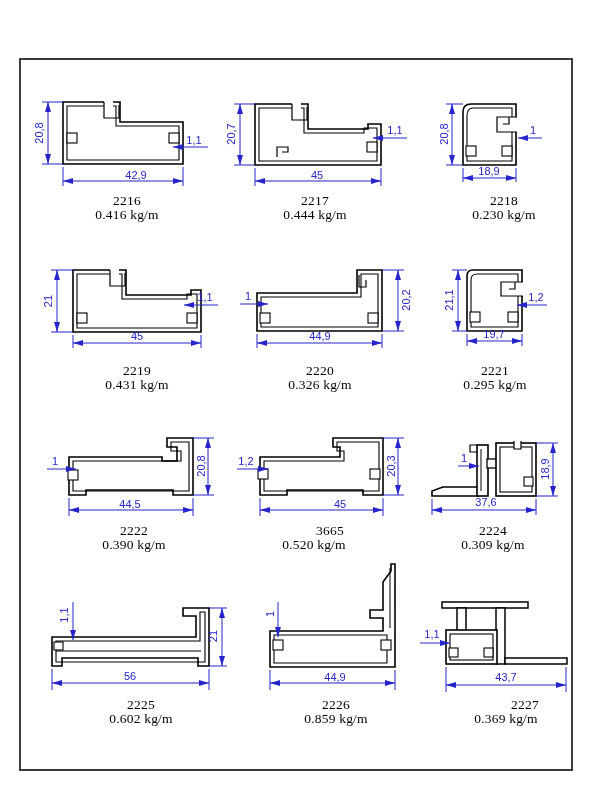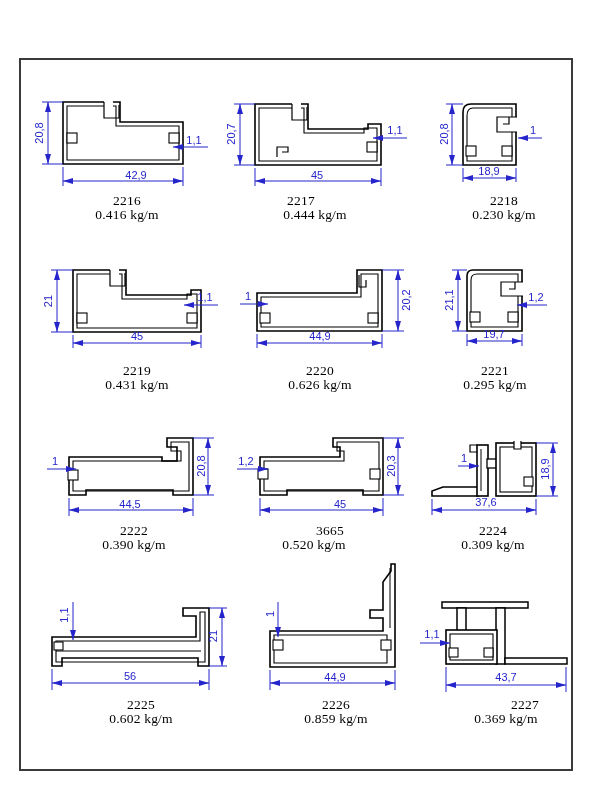--- a/index.html
+++ b/index.html
@@ -256,29 +256,29 @@
   <span class="dim v" style="left:64px;top:615px">1,1</span>
 
   <span class="dim" style="left:335px;top:677px">44,9</span>
   <span class="dim v" style="left:270px;top:614px">1</span>
 
   <span class="dim" style="left:506px;top:677px">43,7</span>
   <span class="dim" style="left:432px;top:634px">1,1</span>
 
   <span class="lbl" style="left:127px;top:201px">2216</span>
   <span class="lbl" style="left:127px;top:215px">0.416 kg/m</span>
-  <span class="lbl" style="left:301px;top:201px">2217</span>
+  <span class="lbl" style="left:315px;top:201px">2217</span>
   <span class="lbl" style="left:315px;top:215px">0.444 kg/m</span>
   <span class="lbl" style="left:504px;top:201px">2218</span>
   <span class="lbl" style="left:504px;top:215px">0.230 kg/m</span>
 
   <span class="lbl" style="left:137px;top:371px">2219</span>
   <span class="lbl" style="left:137px;top:385px">0.431 kg/m</span>
   <span class="lbl" style="left:320px;top:371px">2220</span>
-  <span class="lbl" style="left:320px;top:385px">0.626 kg/m</span>
+  <span class="lbl" style="left:320px;top:385px">0.326 kg/m</span>
   <span class="lbl" style="left:495px;top:371px">2221</span>
   <span class="lbl" style="left:495px;top:385px">0.295 kg/m</span>
 
   <span class="lbl" style="left:134px;top:531px">2222</span>
   <span class="lbl" style="left:134px;top:545px">0.390 kg/m</span>
   <span class="lbl" style="left:330px;top:531px">3665</span>
   <span class="lbl" style="left:314px;top:545px">0.520 kg/m</span>
   <span class="lbl" style="left:493px;top:531px">2224</span>
   <span class="lbl" style="left:493px;top:545px">0.309 kg/m</span>
 

